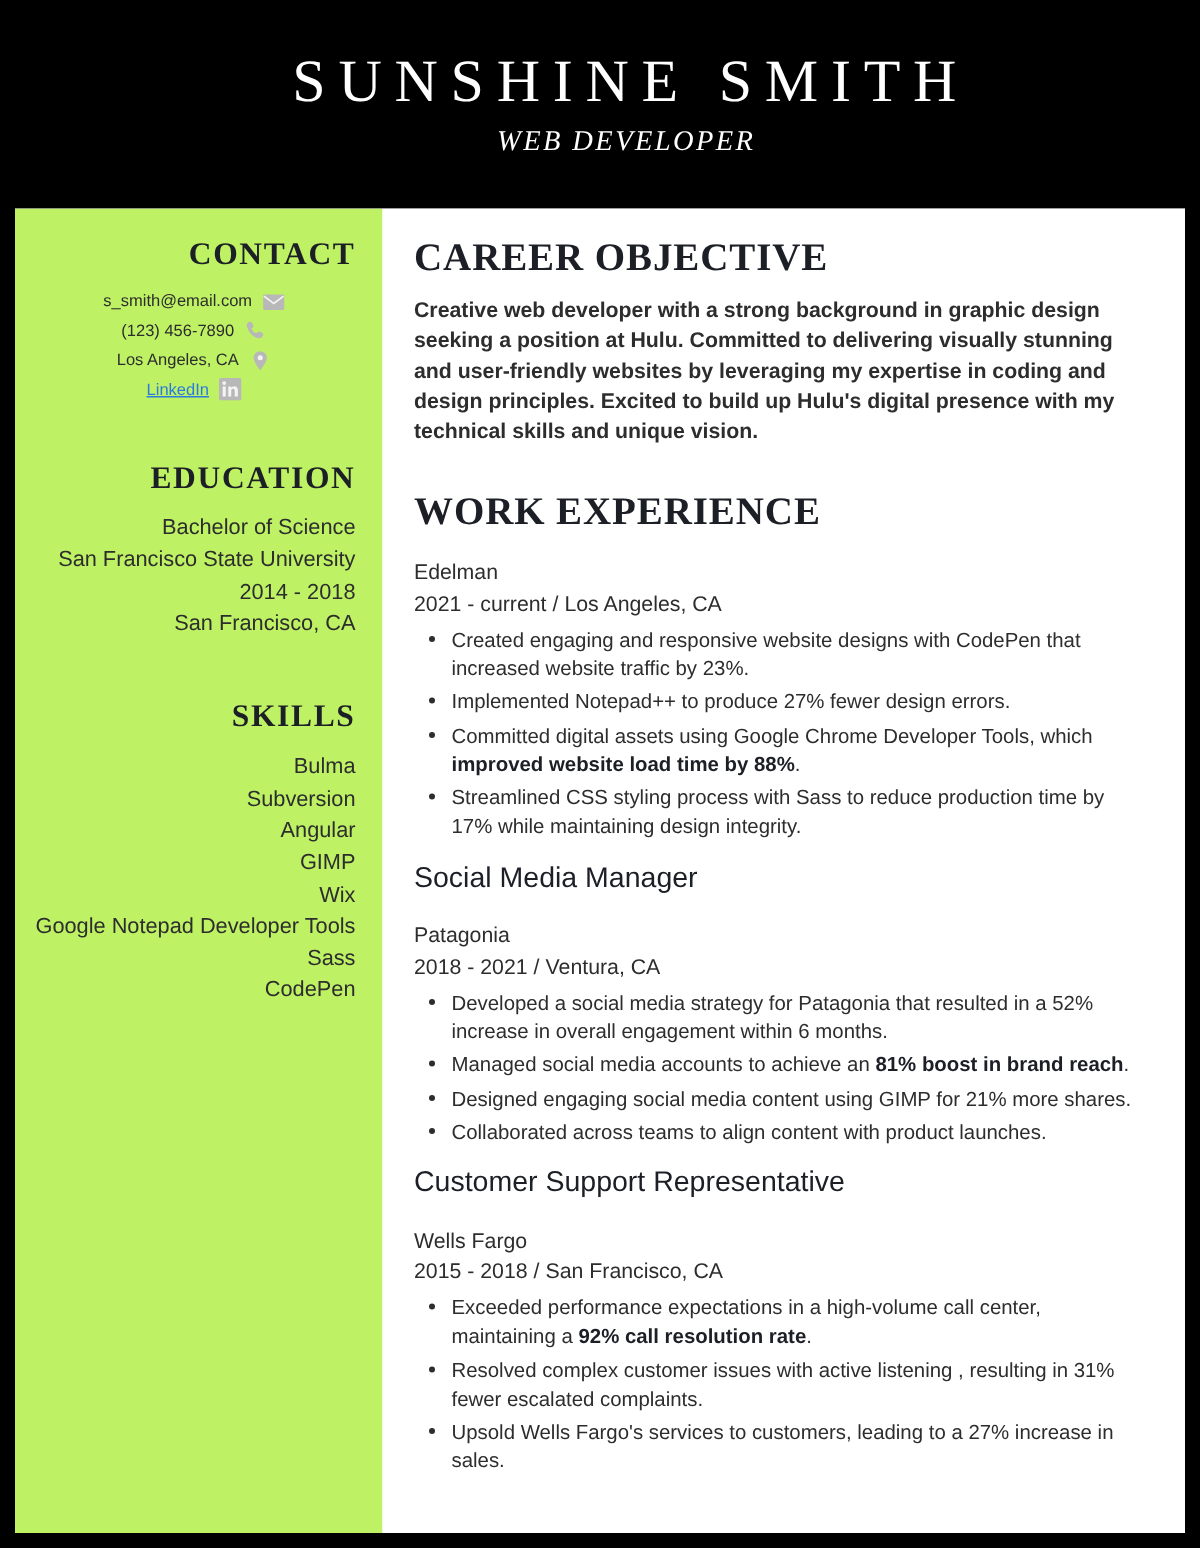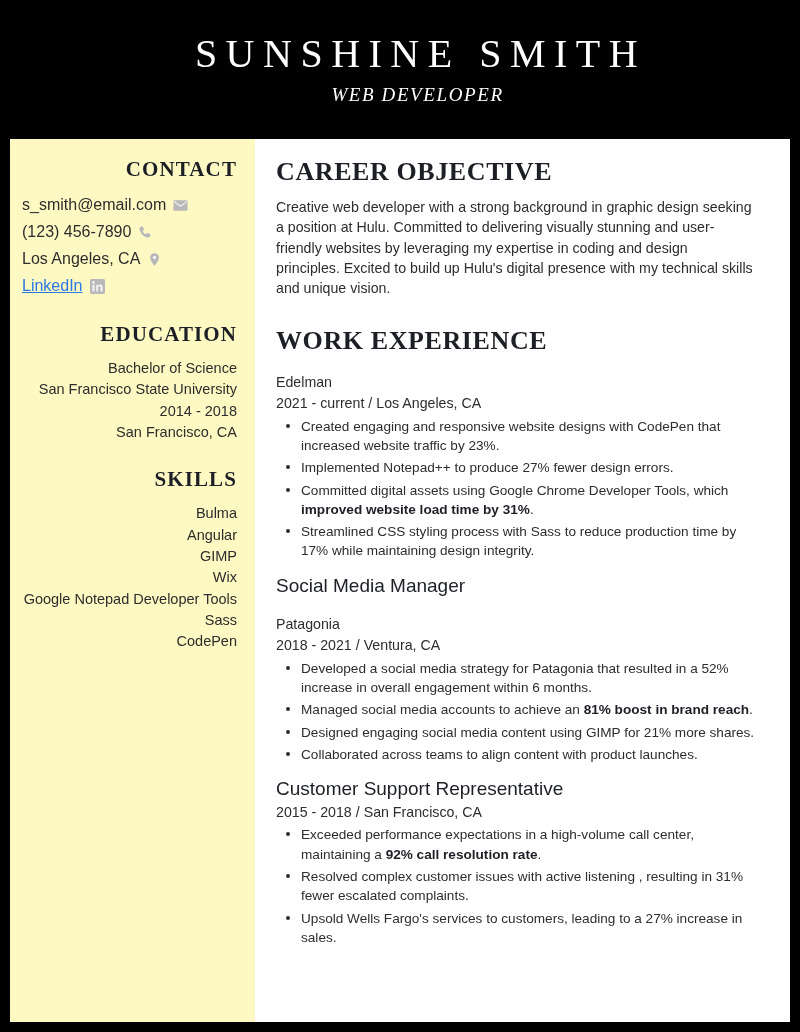--- a/index.html
+++ b/index.html
@@ -51,50 +51,50 @@
     position: absolute;
     left: 10px; top: 139px;
     width: 780px; height: 883px;
     background: #ffffff;
     display: flex;
     overflow: hidden;
   }
   .sidebar {
     width: 245px;
     flex: 0 0 245px;
-    background: #fef9c3;
+    background: #bef264;
     padding: 18px 18px 20px 12px;
     text-align: right;
   }
   .main {
     flex: 1 1 auto;
     background: #ffffff;
     padding: 18px 35px 20px 21px;
   }
 
   
   .sec-head {
     font-family: "Liberation Serif", serif;
     font-weight: 700;
     font-size: 21px;
     color: #1c1f26;
     letter-spacing: 1.1px;
   }
   .sidebar .sec-head { margin-bottom: 11px; }
-  .sidebar .block + .block { margin-top: 24px; }
+  .sidebar .block + .block { margin-top: 38px; }
   .main .sec-head { font-size: 26px; letter-spacing: 0.6px; }
 
   
   .contact-row {
     display: flex;
     align-items: center;
-    justify-content: flex-start;
+    justify-content: center;
     gap: 7px;
     margin-bottom: 3px;
-    font-size: 16px;
+    font-size: 11px;
     color: #2d2d2d;
     line-height: 1.5;
   }
   .contact-row .txt { white-space: nowrap; }
   .contact-row a.txt {
     color: #2a7ae2;
     text-decoration: underline;
   }
   .ic { width: 15px; height: 15px; flex: 0 0 15px; display: block; }
   .ic svg { display: block; width: 15px; height: 15px; }
@@ -111,20 +111,21 @@
     color: #2d2d2d;
     line-height: 1.47;
   }
 
   
   .objective {
     font-size: 14.2px;
     color: #2d2d2d;
     line-height: 1.43;
     margin-top: 10px;
+    font-weight: bold;
   }
   .work-head { margin-top: 28px; }
 
   .job { margin-top: 13px; }
   .job-title {
     font-size: 19px;
     color: #1c1f26;
     font-weight: 400;
     line-height: 1.3;
   }
@@ -226,20 +227,21 @@
             <div class="side-line edu-entry">San Francisco State University</div>
             <div class="side-line edu-entry">2014 - 2018</div>
             <div class="side-line edu-entry">San Francisco, CA</div>
           </div>
       </div>
 
       <div class="block">
         <div class="sec-head">SKILLS</div>
         <ul class="skills-list" id="skills-list">
             <li>Bulma</li>
+            <li>Subversion</li>
             <li>Angular</li>
             <li>GIMP</li>
             <li>Wix</li>
             <li>Google Notepad Developer Tools</li>
             <li>Sass</li>
             <li>CodePen</li>
           </ul>
       </div>
 
     </div>
@@ -253,37 +255,38 @@
 
       <div>
         <div class="sec-head work-head">WORK EXPERIENCE</div>
         <div id="job-list">
             <div class="job">
               <div class="job-company">Edelman</div>
               <div class="job-meta"><span>2021 - current</span><span class="sep">/</span><span>Los Angeles, CA</span></div>
               <ul class="bullets">
                 <li><span>Created engaging and responsive website designs with CodePen that increased website traffic by 23%.</span></li>
                 <li><span>Implemented Notepad++ to produce 27% fewer design errors.</span></li>
-                <li><span>Committed digital assets using Google Chrome Developer Tools, which </span><b>improved website load time by 31%</b><span>.</span></li>
+                <li><span>Committed digital assets using Google Chrome Developer Tools, which </span><b>improved website load time by 88%</b><span>.</span></li>
                 <li><span>Streamlined CSS styling process with Sass to reduce production time by 17% while maintaining design integrity.</span></li>
               </ul>
             </div>
             <div class="job">
               <div class="job-title">Social Media Manager</div>
               <div class="job-company">Patagonia</div>
               <div class="job-meta"><span>2018 - 2021</span><span class="sep">/</span><span>Ventura, CA</span></div>
               <ul class="bullets">
                 <li><span>Developed a social media strategy for Patagonia that resulted in a 52% increase in overall engagement within 6 months.</span></li>
                 <li><span>Managed social media accounts to achieve an </span><b>81% boost in brand reach</b><span>.</span></li>
                 <li><span>Designed engaging social media content using GIMP for 21% more shares.</span></li>
                 <li><span>Collaborated across teams to align content with product launches.</span></li>
               </ul>
             </div>
             <div class="job">
               <div class="job-title">Customer Support Representative</div>
+              <div class="job-company">Wells Fargo</div>
               <div class="job-meta"><span>2015 - 2018</span><span class="sep">/</span><span>San Francisco, CA</span></div>
               <ul class="bullets">
                 <li><span>Exceeded performance expectations in a high-volume call center, maintaining a </span><b>92% call resolution rate</b><span>.</span></li>
                 <li><span>Resolved complex customer issues with active listening , resulting in 31% fewer escalated complaints.</span></li>
                 <li><span>Upsold Wells Fargo's services to customers, leading to a 27% increase in sales.</span></li>
               </ul>
             </div>
           </div>
       </div>
 

